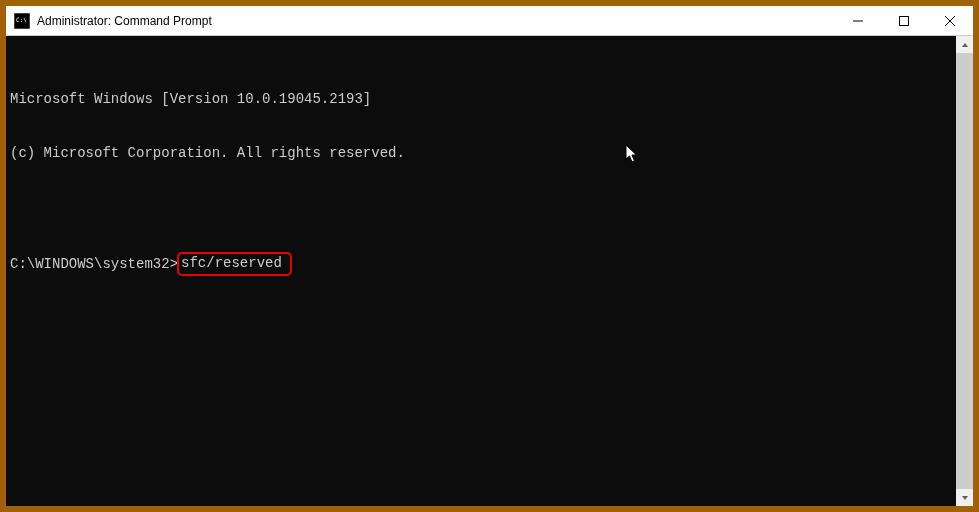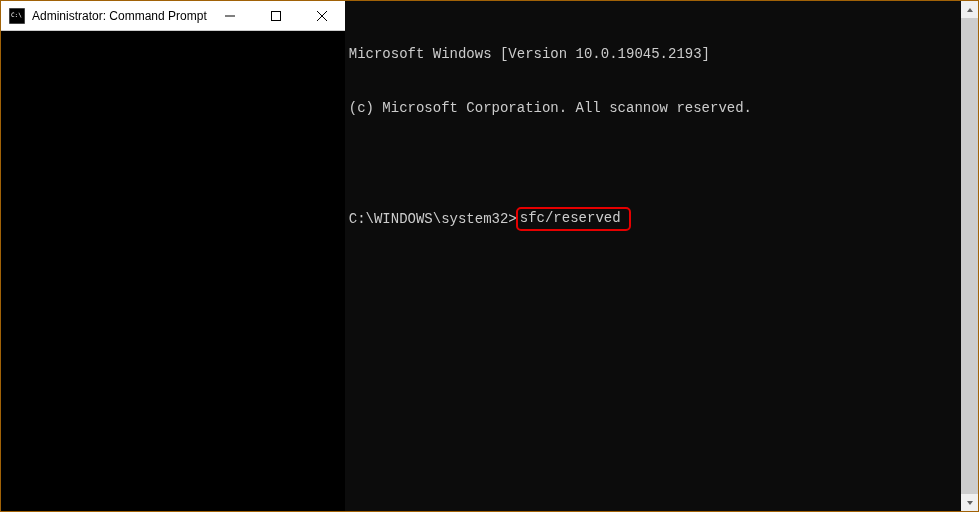--- a/index.html
+++ b/index.html
@@ -11,22 +11,22 @@
       font-family: "Segoe UI", Tahoma, sans-serif;
       width: 979px;
       height: 512px;
       background: #000;
       overflow: hidden;
     }
     .window {
       width: 100%;
       height: 100%;
       display: flex;
-      flex-direction: row;
-      border: 1px solid #a16207;
+      flex-direction: column;
+      border: 6px solid #a16207;
     }
     .titlebar {
       height: 30px;
       background: #fff;
       display: flex;
       align-items: center;
       border-bottom: 1px solid #ccc;
     }
     .titlebar-icon {
       width: 16px;
@@ -68,21 +68,21 @@
       background: #0c0c0c;
       overflow: hidden;
     }
     .terminal {
       flex: 1;
       background: #0c0c0c;
       color: #cccccc;
       font-family: Consolas, "Courier New", monospace;
       font-size: 14px;
       line-height: 18px;
-      padding: 8px 4px;
+      padding: 18px 4px;
       white-space: pre;
       position: relative;
     }
     .terminal-line {
       display: block;
     }
     .prompt-line {
       display: flex;
       align-items: center;
     }
@@ -164,21 +164,21 @@
         <svg viewBox="0 0 10 10">
             <line x1="0" y1="0" x2="10" y2="10" stroke="#000" stroke-width="1"></line>
             <line x1="10" y1="0" x2="0" y2="10" stroke="#000" stroke-width="1"></line>
           </svg>
       </div>
     </div>
   </div>
   <div class="content-area">
     <div class="terminal">
       <span class="terminal-line">Microsoft Windows [Version 10.0.19045.2193]</span>
-      <span class="terminal-line">(c) Microsoft Corporation. All scannow reserved.</span>
+      <span class="terminal-line">(c) Microsoft Corporation. All rights reserved.</span>
       <span class="terminal-line"> </span>
       <span class="prompt-line"><span>C:\WINDOWS\system32&gt;</span><span class="command-highlight"><span>sfc/reserved</span></span></span>
       <div class="cursor-pointer">
         <svg viewBox="0 0 14 20">
           <path d="M 1 1 L 1 15 L 4.5 12 L 7 18 L 9.5 17 L 7 11 L 11.5 11 Z" fill="#fff" stroke="#000" stroke-width="1"></path>
         </svg>
       </div>
     </div>
     <div class="scrollbar">
       <div class="scrollbar-arrow">

